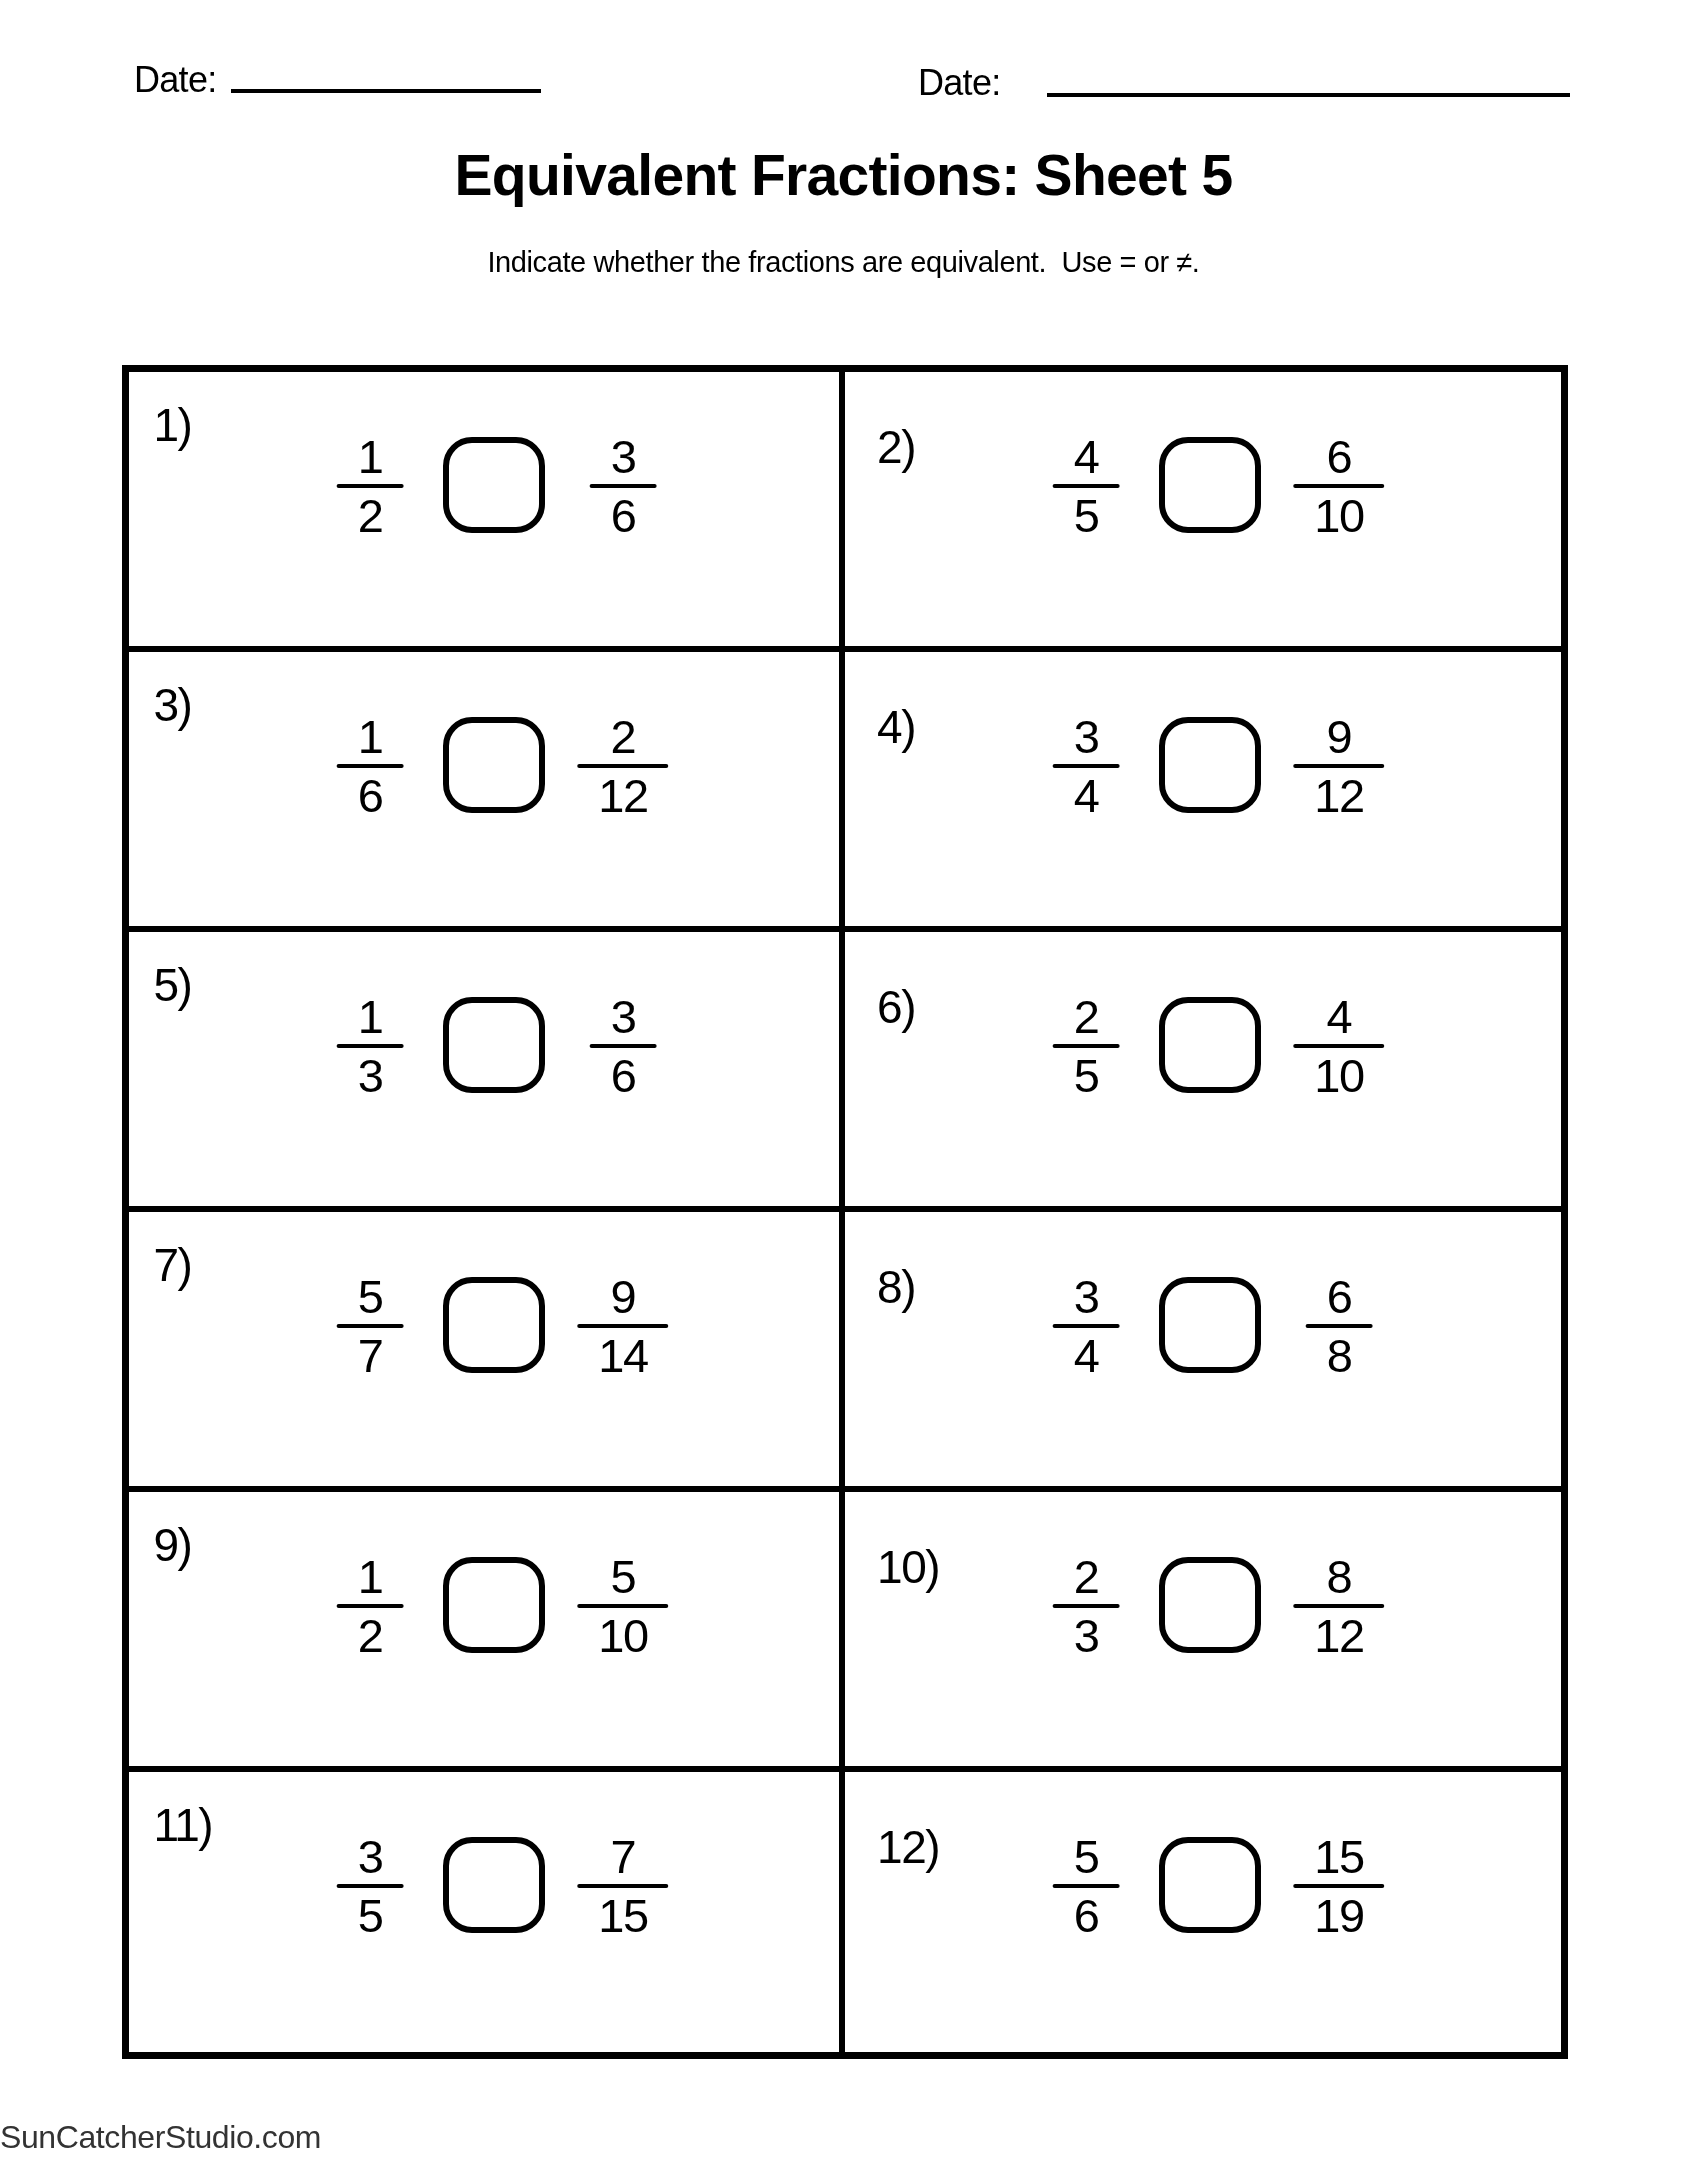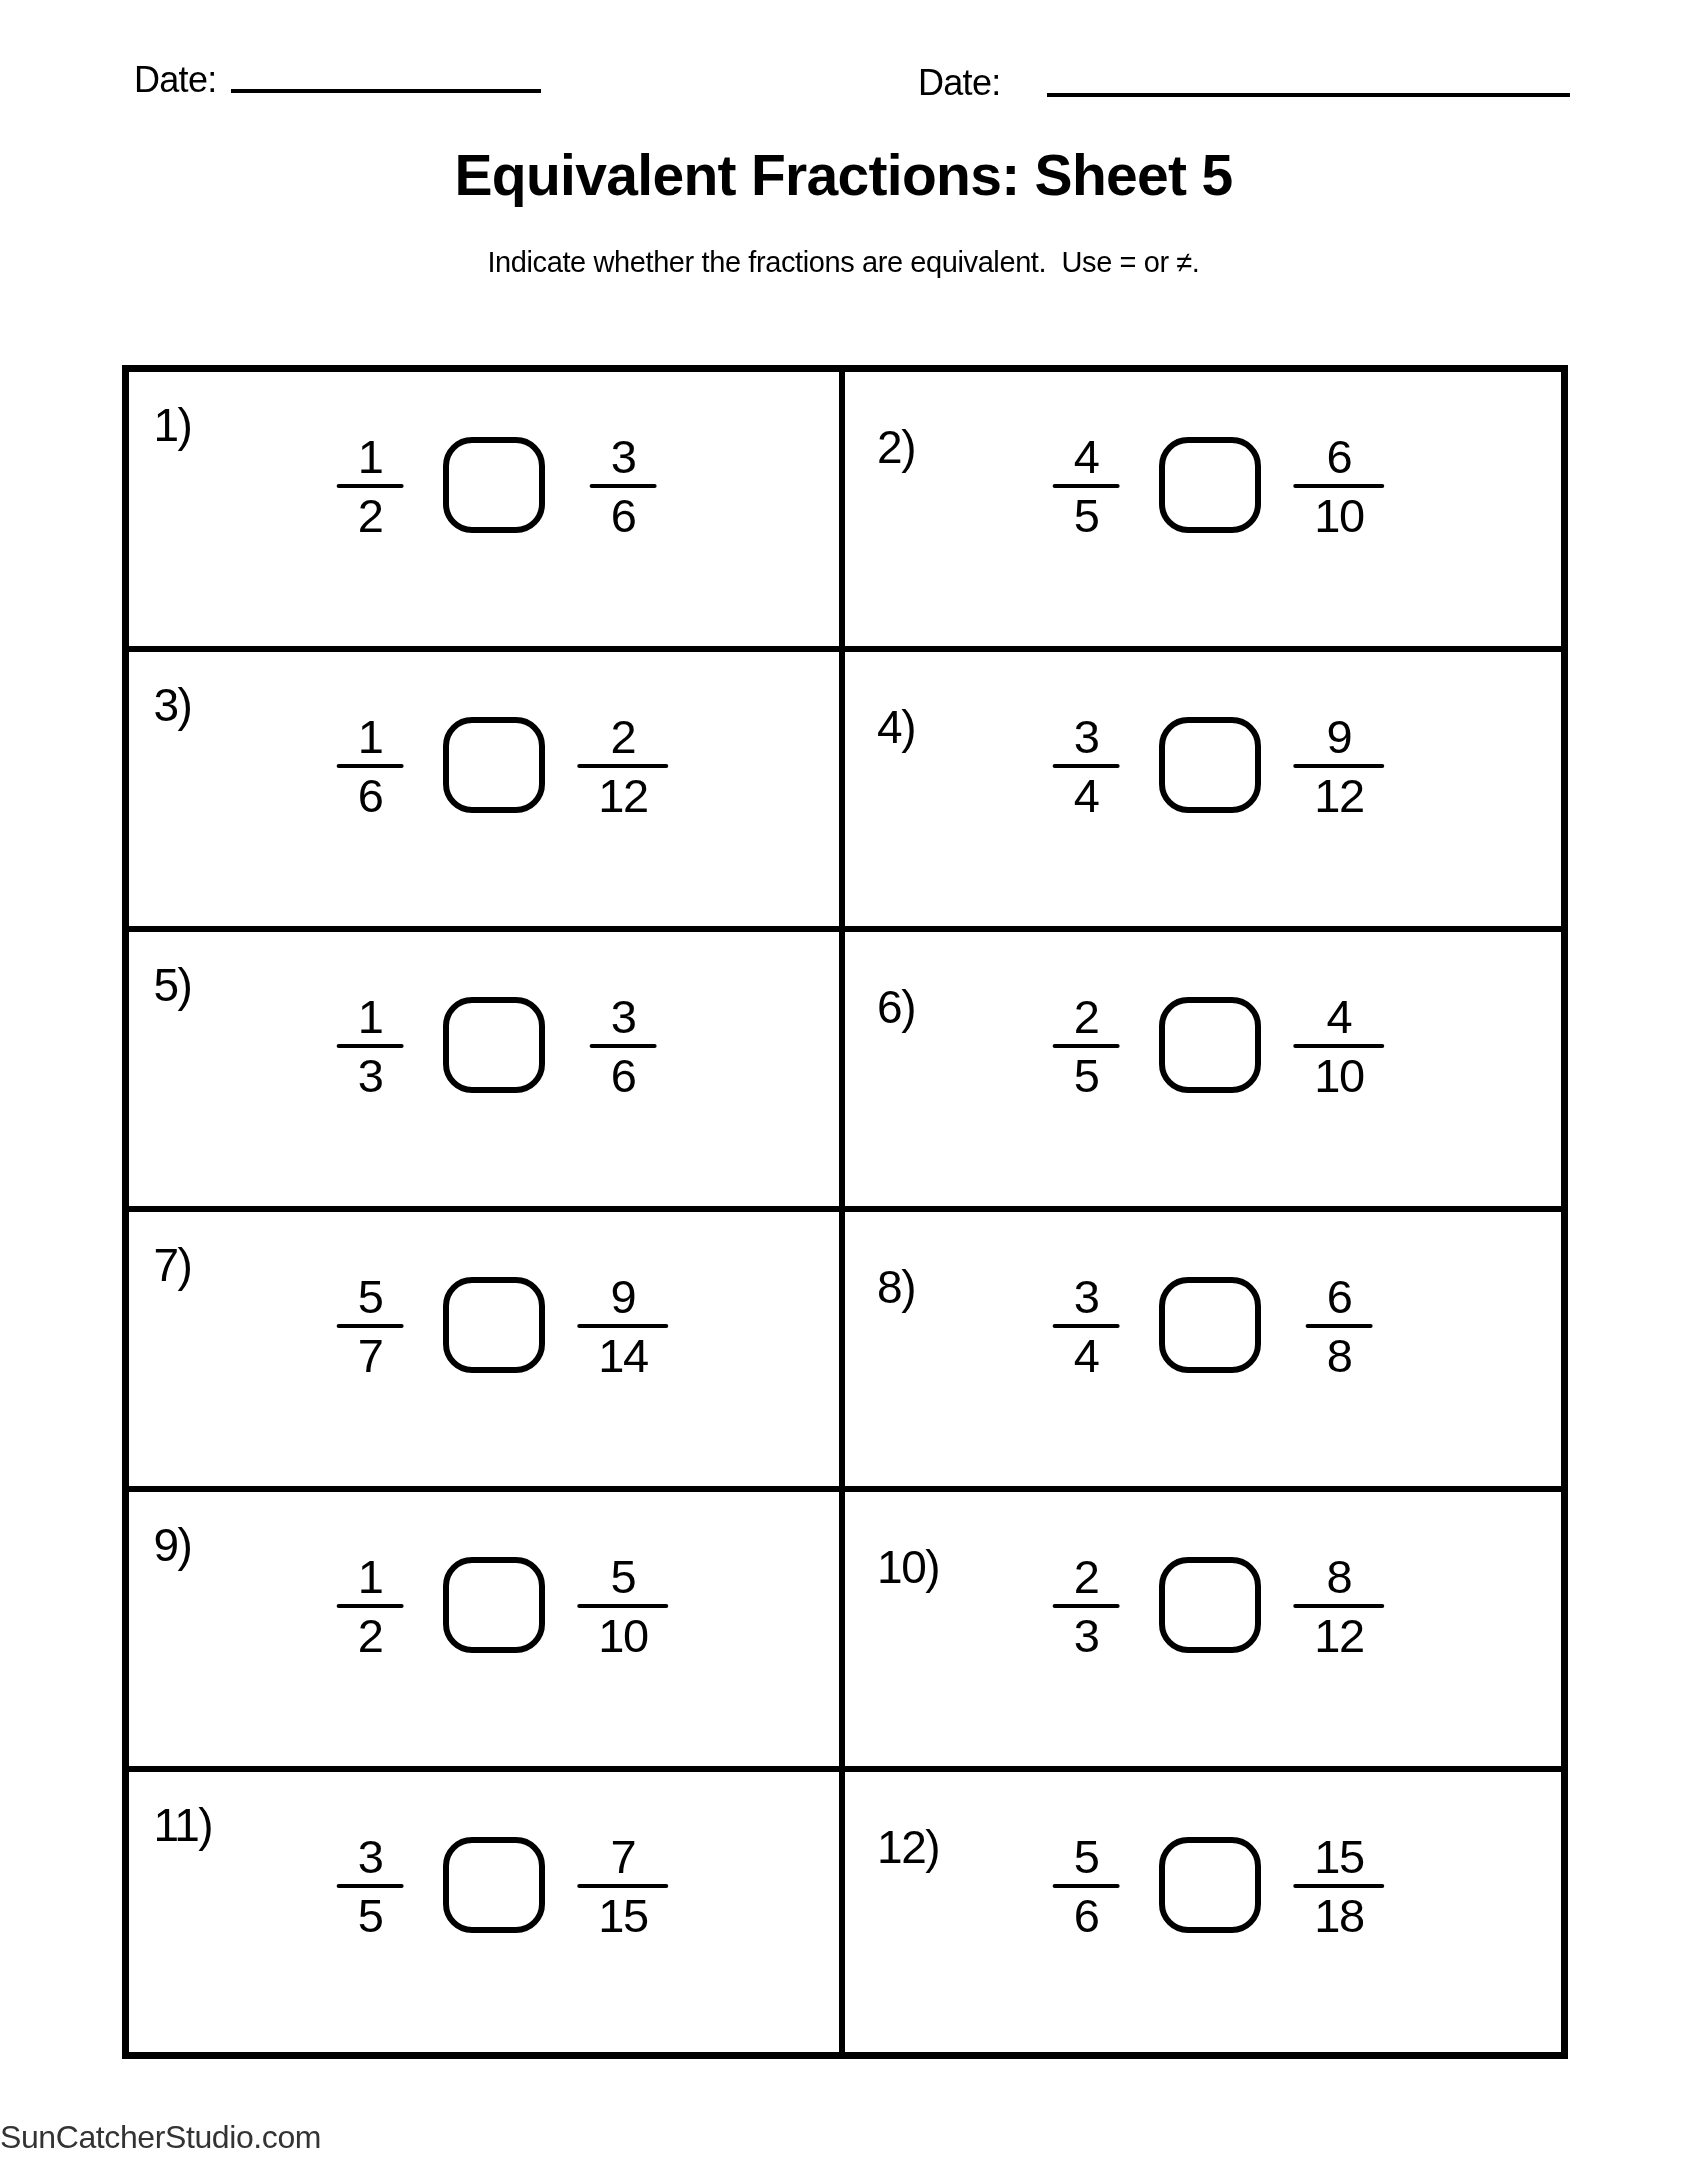--- a/index.html
+++ b/index.html
@@ -289,19 +289,19 @@
       <span class="plabel">12)</span>
       <div class="frac f1">
         <span class="num">5</span>
         <span class="fbar"></span>
         <span class="den">6</span>
       </div>
       <div class="abox"></div>
       <div class="frac f2">
         <span class="num">15</span>
         <span class="fbar"></span>
-        <span class="den">18</span>
+        <span class="den">19</span>
       </div>
     </div>
   </div>
 
 <div id="footer-credit">SunCatcherStudio.com</div>
 
 
 </body></html>

